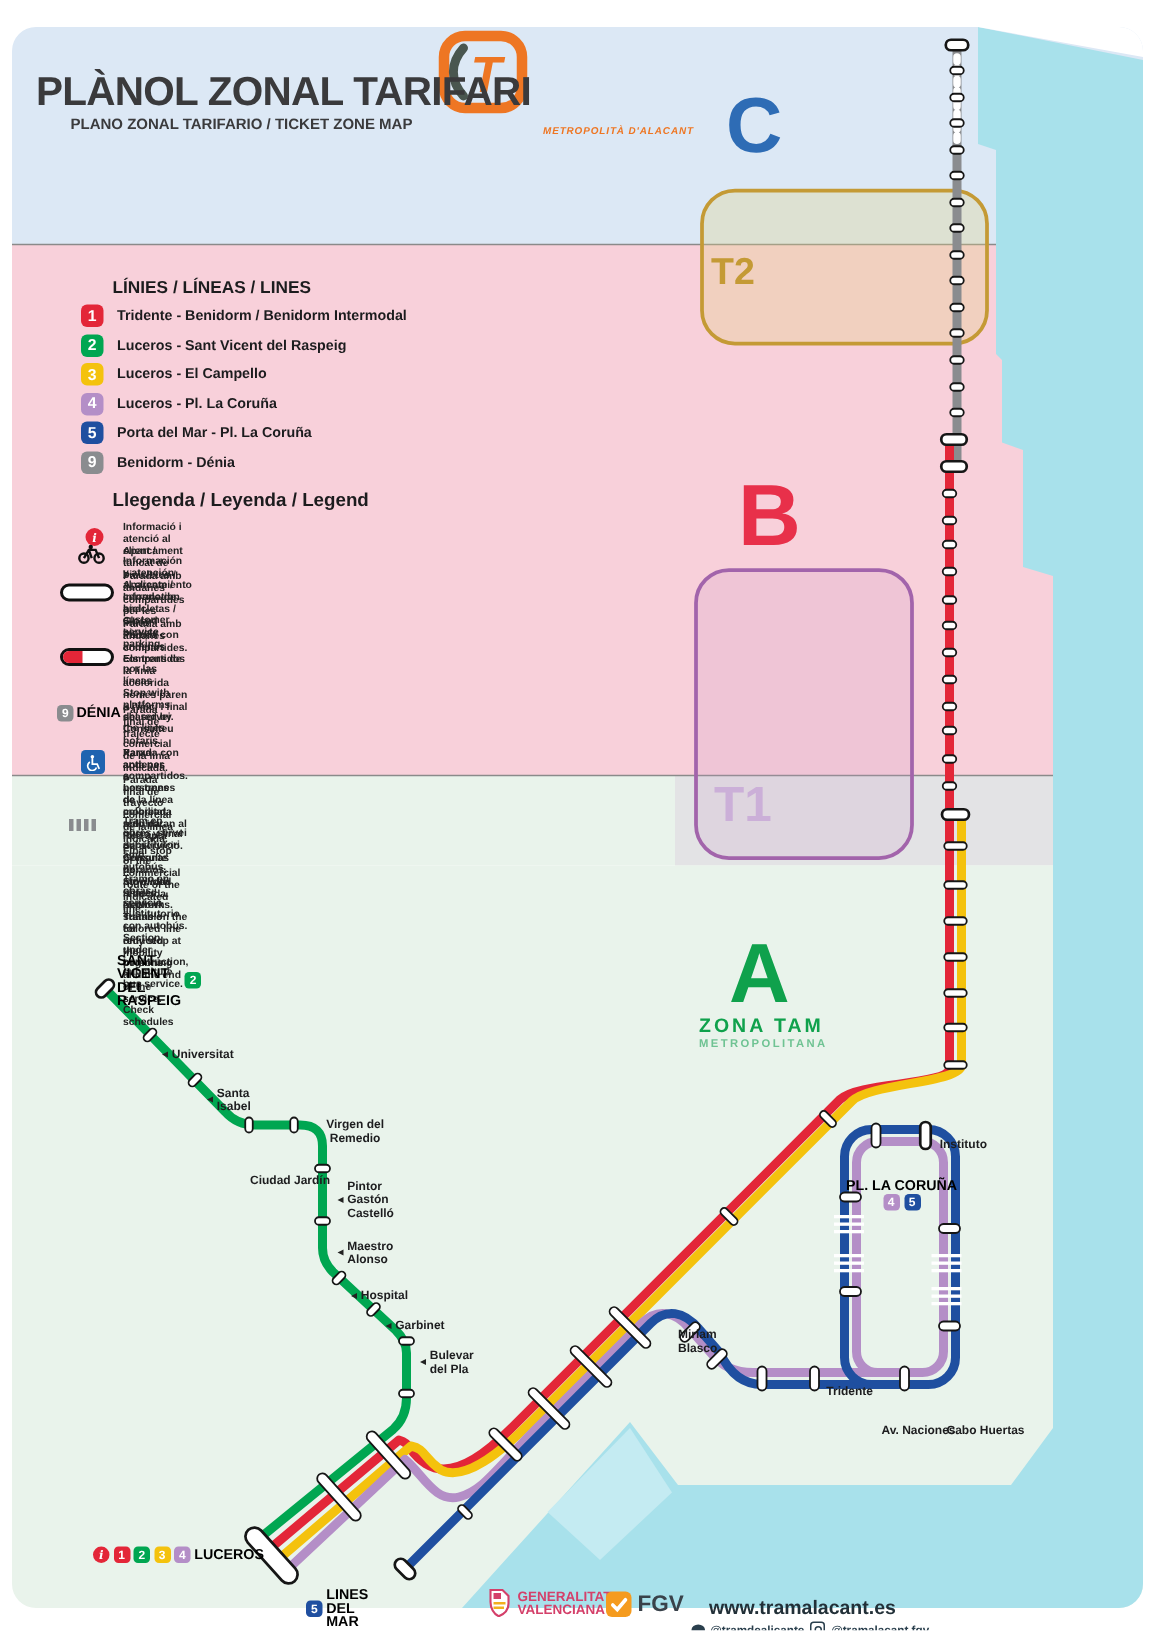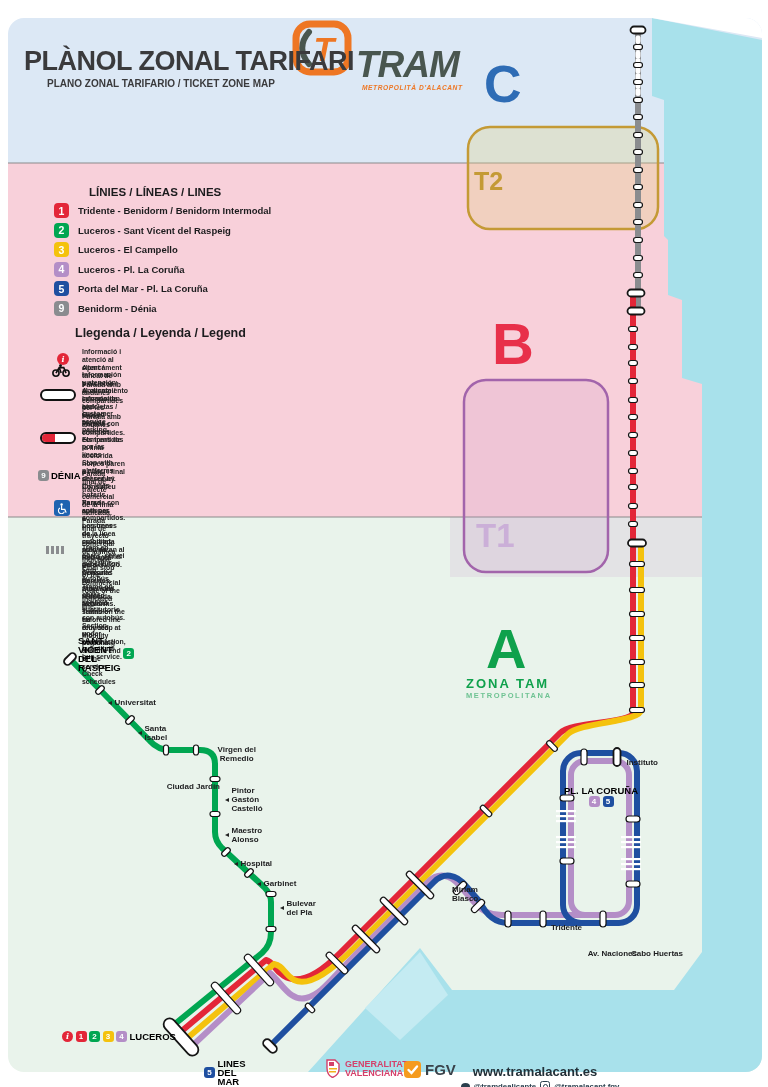--- a/index.html
+++ b/index.html
@@ -16,21 +16,21 @@
   
   .zl{font-weight:800;}
   #zC{left:484px;top:34px;font-size:52px;color:#2e6cb5;}
   #zT2{left:474px;top:147px;font-size:25px;color:#c49a35;}
   #zB{left:492px;top:290px;font-size:58px;color:#e8304a;}
   #zT1{left:476px;top:497px;font-size:33px;color:#cbafd8;}
   #zA{left:486px;top:596px;font-size:56px;color:#0fa14c;}
   #zSub1{left:466px;top:656px;font-size:13px;font-weight:800;color:#0fa14c;letter-spacing:2px;}
   #zSub2{left:466px;top:671px;font-size:7.5px;font-weight:700;color:#6fc393;letter-spacing:1.6px;}
   
-  #llTitle{left:89px;top:166px;font-weight:800;font-size:11.5px;color:#1c1c1e;}
+  #llTitle{left:75px;top:166px;font-weight:800;font-size:11.5px;color:#1c1c1e;}
   #linesLegend{left:54px;top:183px;}
   .llrow{display:flex;align-items:center;gap:9px;height:15px;margin-bottom:4.6px;}
   .lb{display:flex;align-items:center;justify-content:center;width:15px;height:15px;border-radius:4px;
       color:#fff;font-weight:800;font-size:10.5px;flex:none;}
   .llrow .txt{font-weight:800;font-size:9.5px;color:#1c1c1e;}
   
   #lgTitle{left:75px;top:306px;font-weight:800;font-size:12.5px;color:#1c1c1e;}
   .lgtext{position:absolute;left:82px;font-weight:700;font-size:6.9px;line-height:7.8px;color:#222;white-space:pre-line;}
   .lgicon{position:absolute;}
   .pillico{width:32px;height:8px;border:2px solid #111;border-radius:6px;background:#fff;position:relative;overflow:hidden;}
@@ -208,21 +208,20 @@
     <g transform="translate(290,20)">
       <rect x="6" y="4" width="52" height="48" rx="14" fill="none" stroke="#EE7623" stroke-width="7"></rect>
       <path d="M19,12 C10,22 10,34 19,44" fill="none" stroke="#49564F" stroke-width="6" stroke-linecap="round"></path>
       <text x="34" y="41" font-family="Liberation Sans, sans-serif" font-size="34" font-weight="800" font-style="italic" fill="#EE7623" text-anchor="middle">T</text>
     </g>
   </svg>
 
   <div class="lyr">
     <div class="abs" id="title">PLÀNOL ZONAL TARIFARI</div>
     <div class="abs" id="subtitle">PLANO ZONAL TARIFARIO / TICKET ZONE MAP</div>
-    <div class="abs" id="brand">TRAM</div>
     <div class="abs" id="brandsub">METROPOLITÀ D'ALACANT</div>
 
     <div class="abs zl" id="zC">C</div>
     <div class="abs zl" id="zT2">T2</div>
     <div class="abs zl" id="zB">B</div>
     <div class="abs zl" id="zT1">T1</div>
     <div class="abs zl" id="zA">A</div>
     <div class="abs" id="zSub1">ZONA TAM</div>
     <div class="abs" id="zSub2">METROPOLITANA</div>
 

